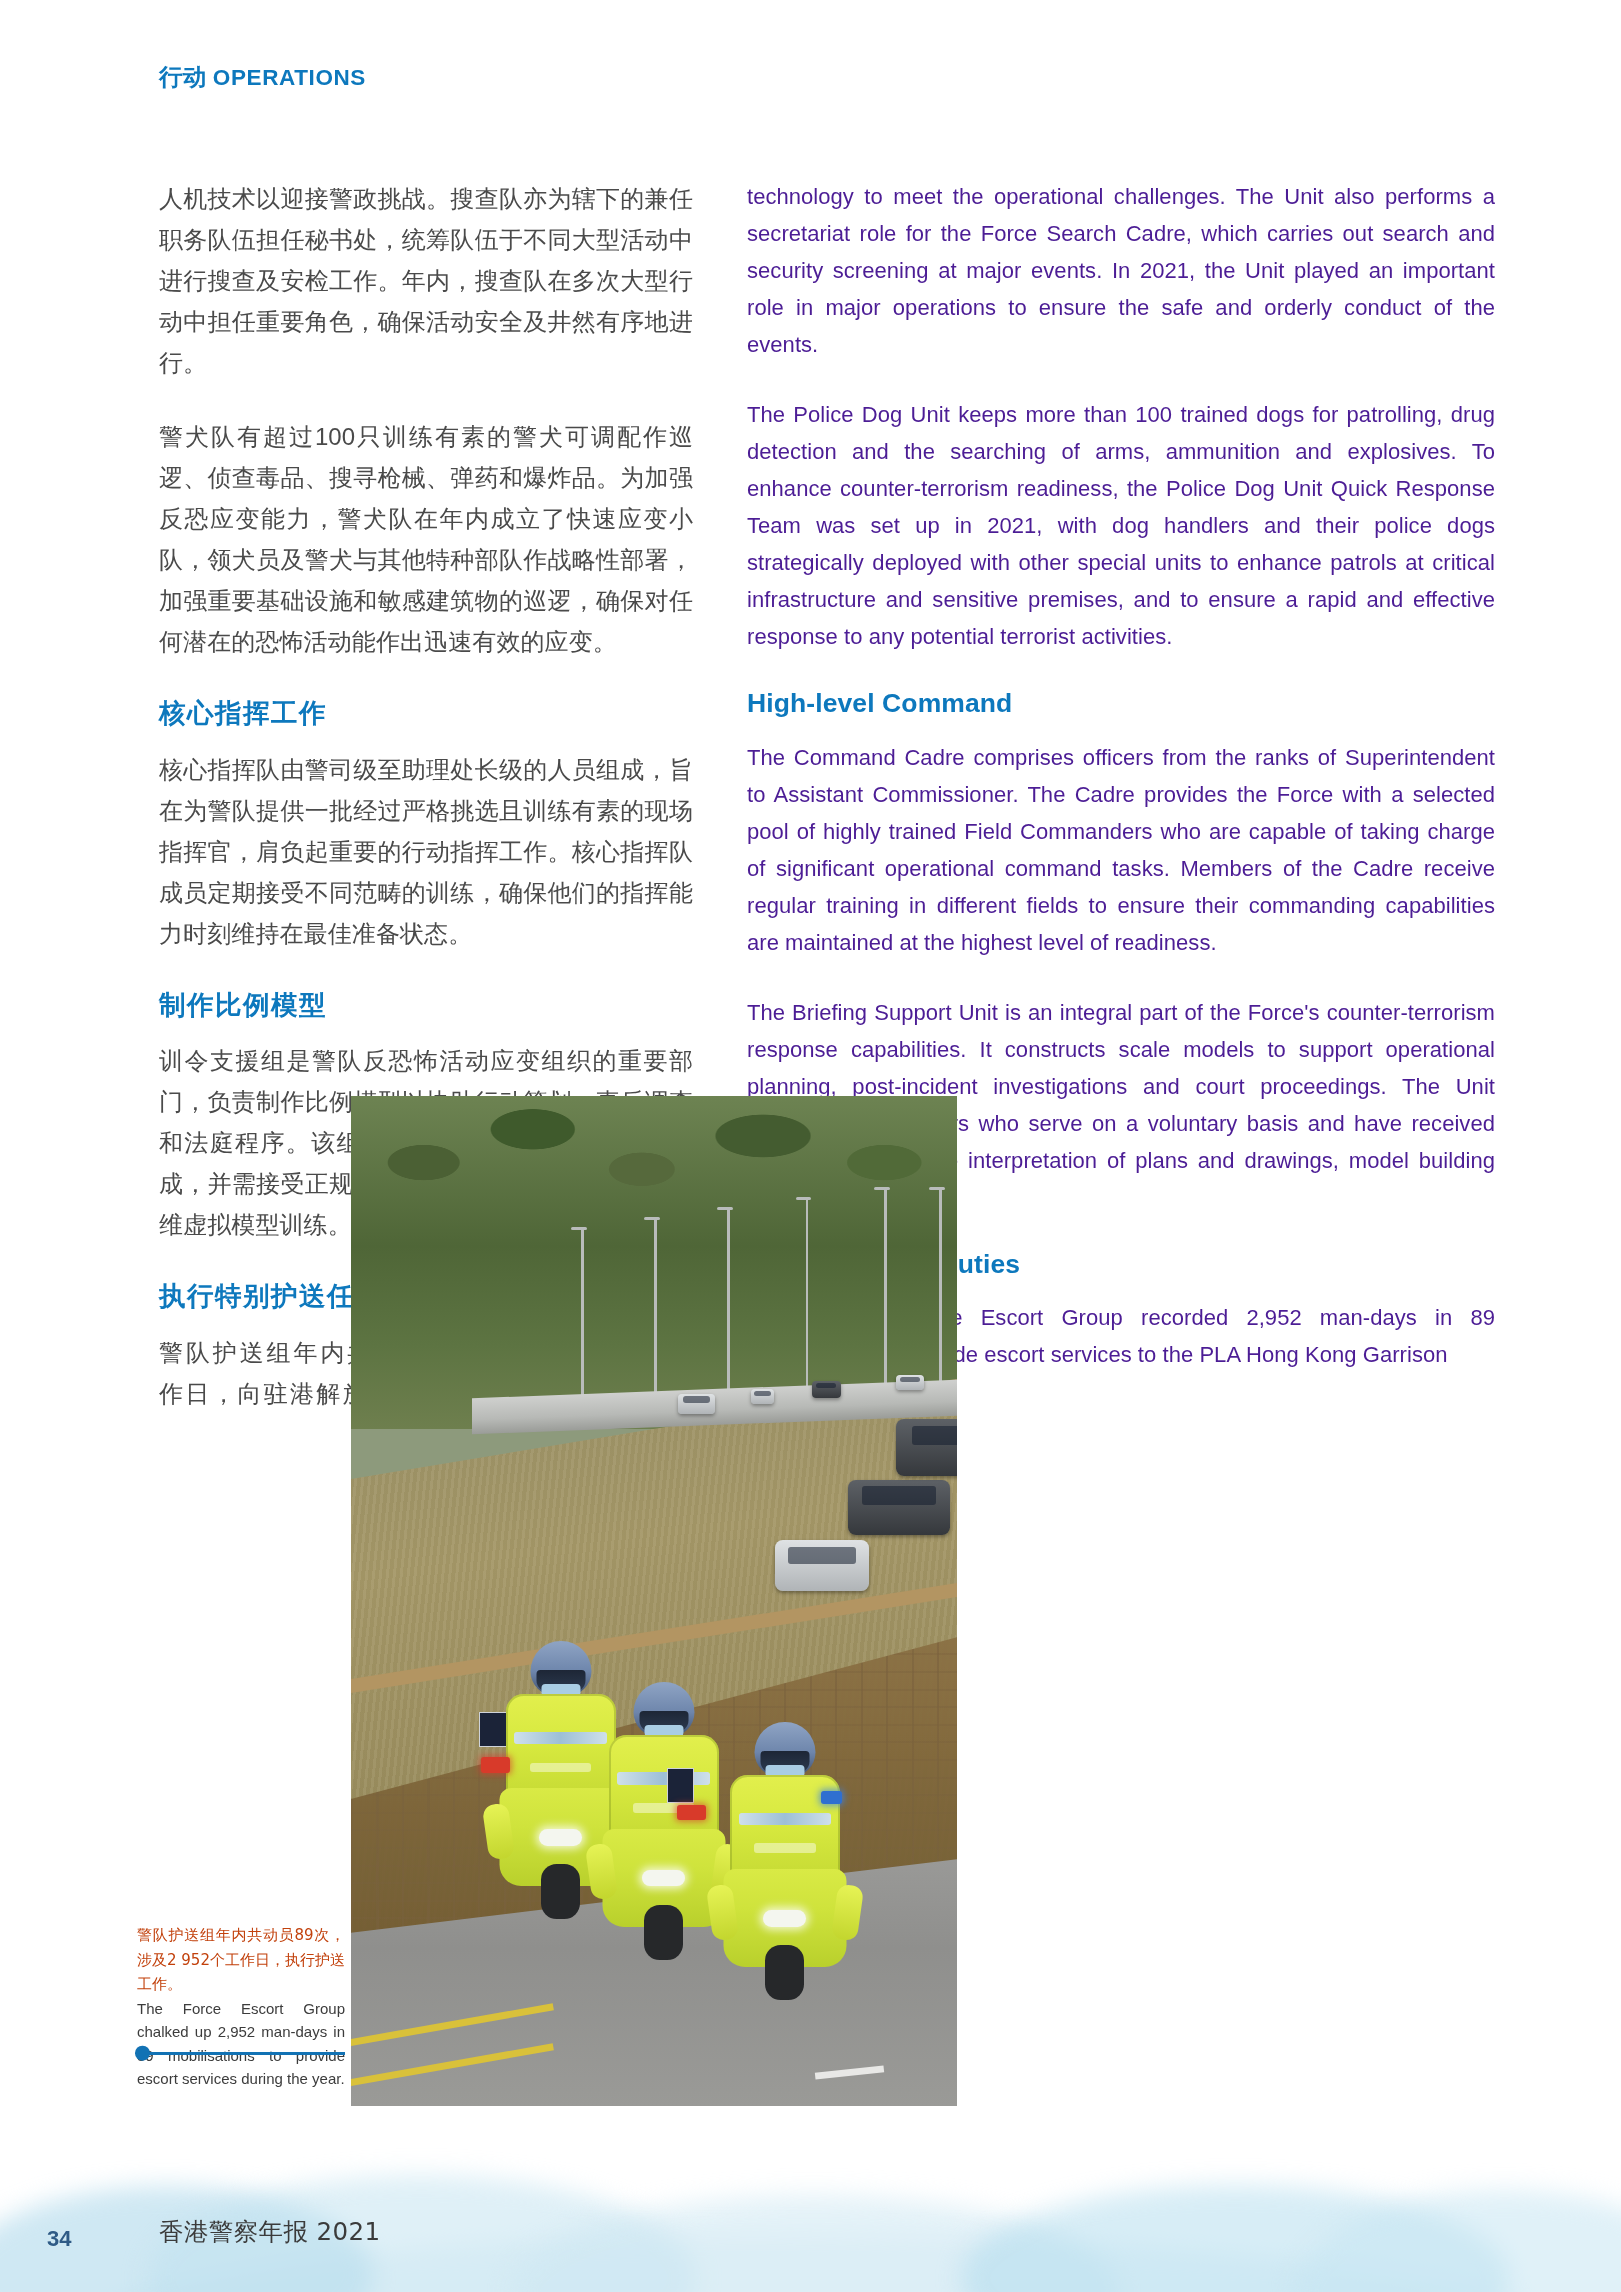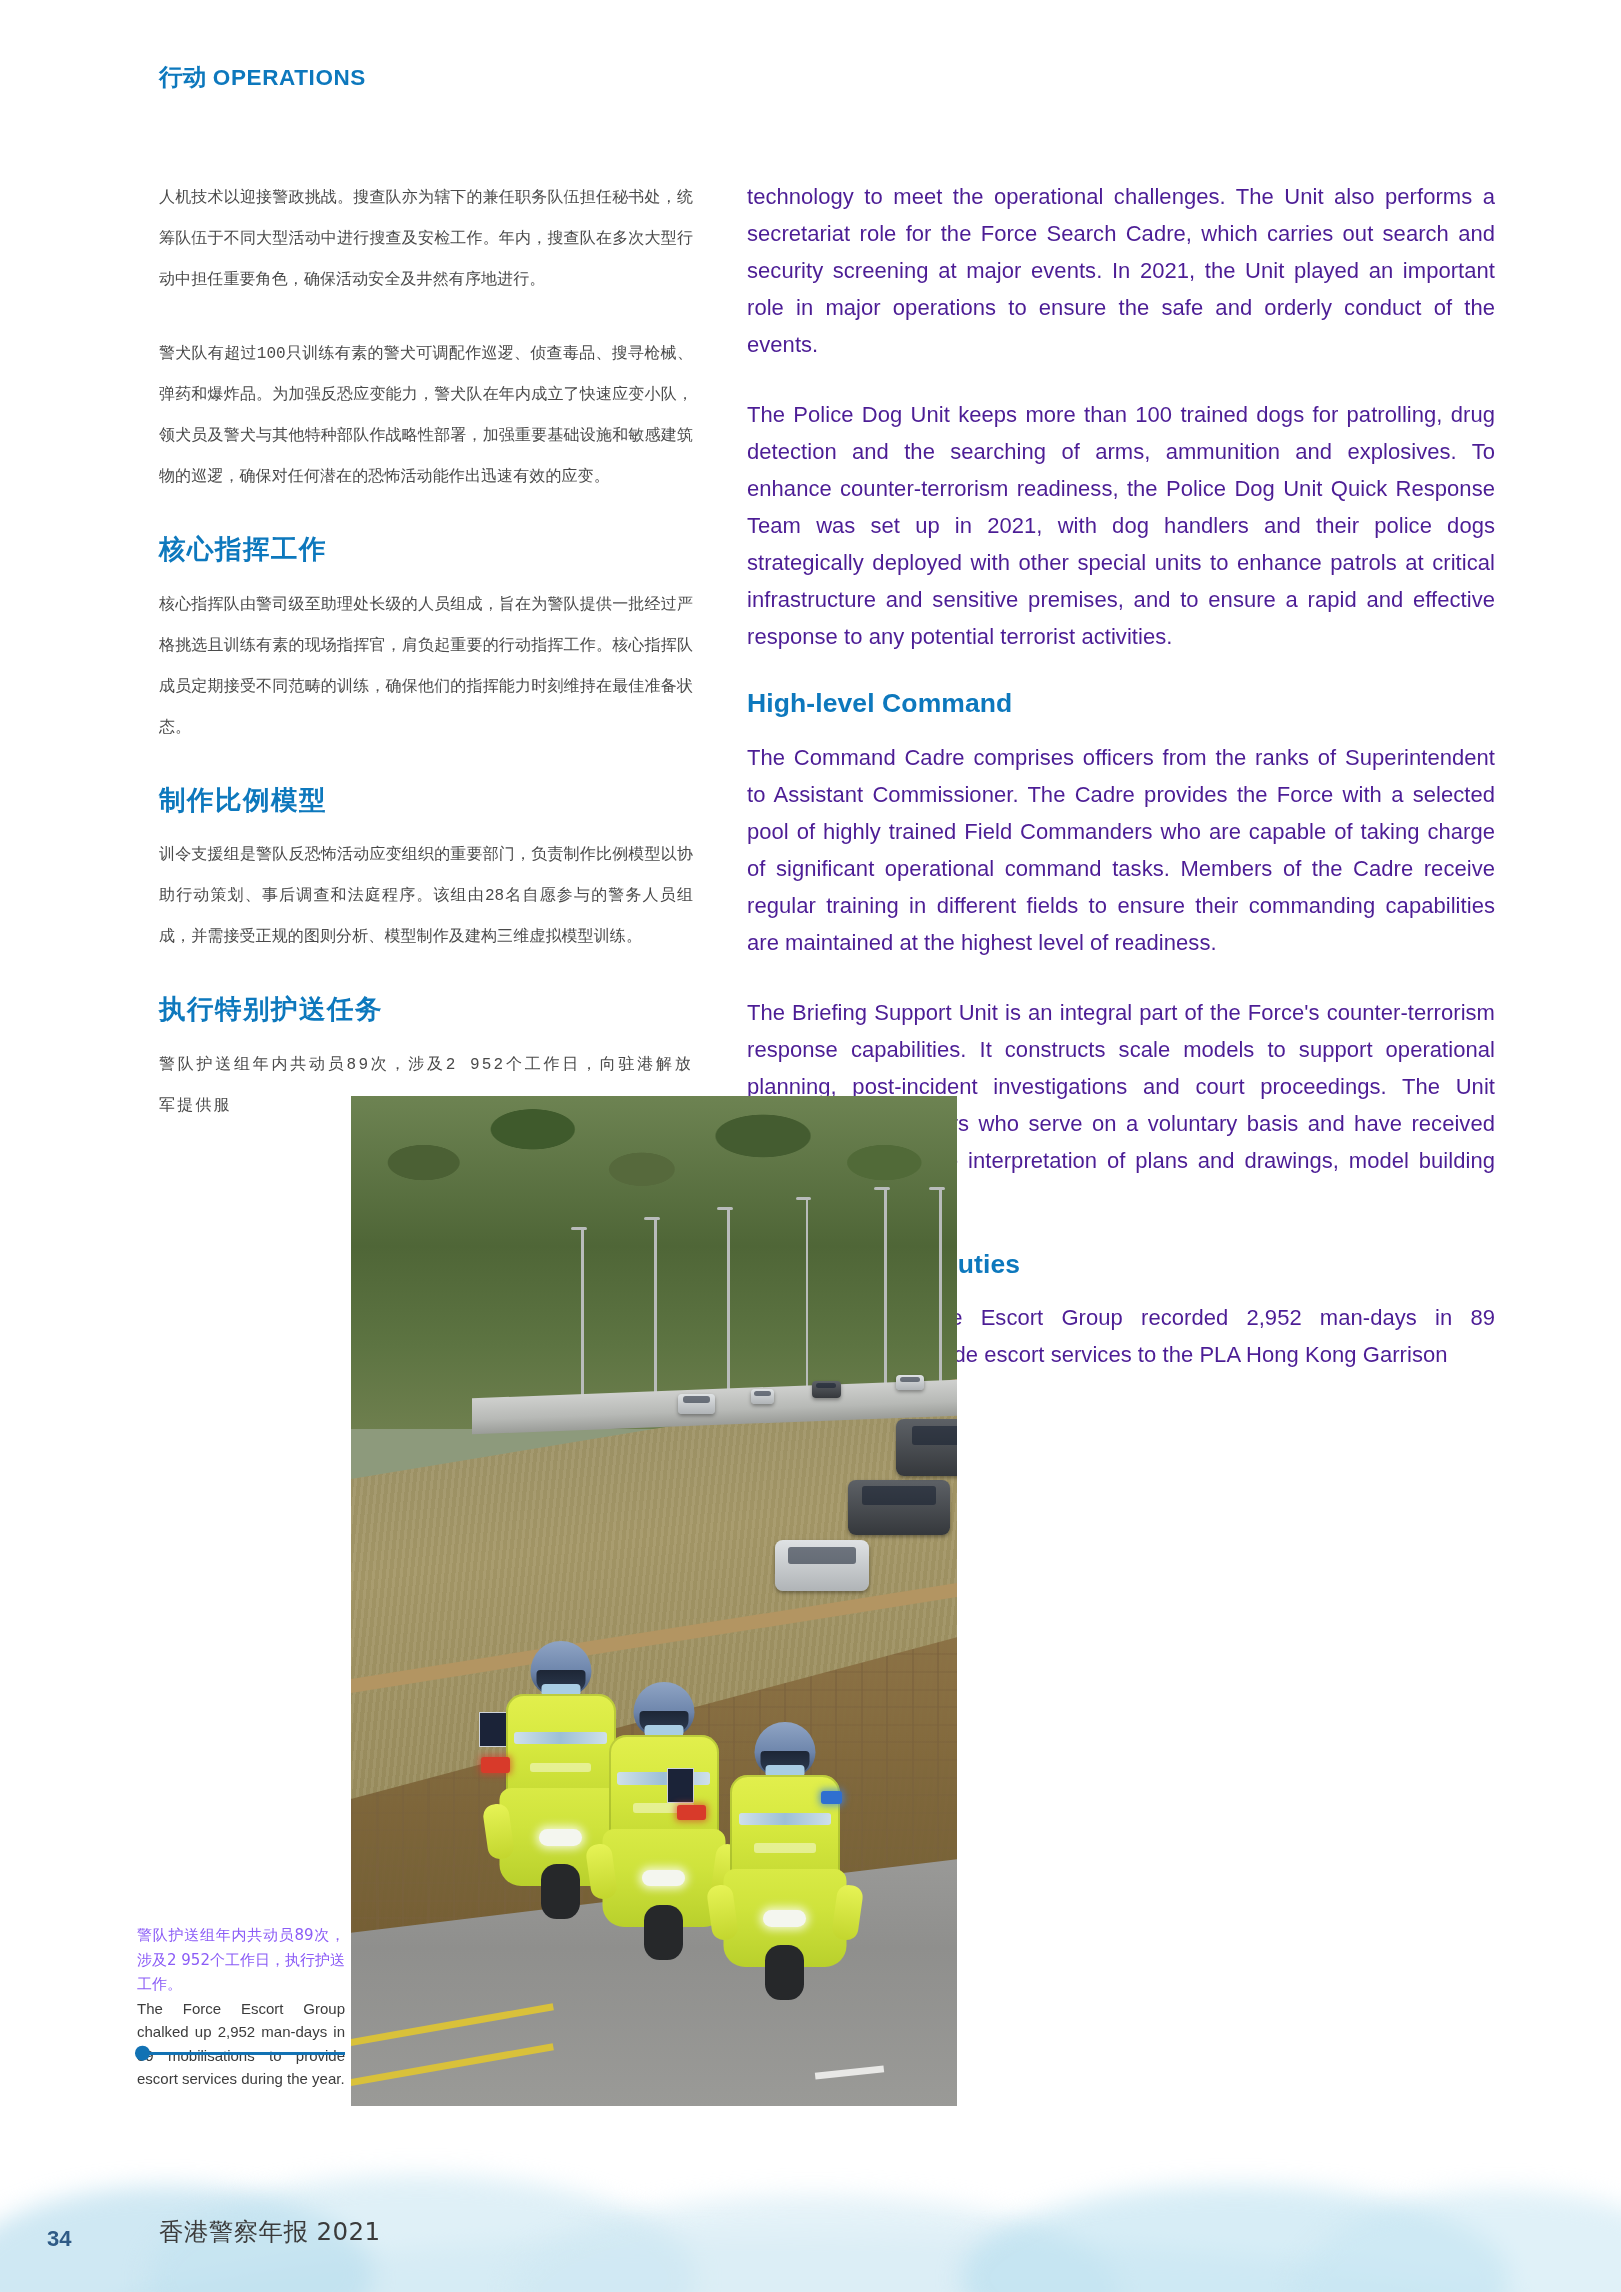--- a/index.html
+++ b/index.html
@@ -51,26 +51,26 @@
   .col {
     width: 627px;
     flex: 0 0 627px;
   }
   .col-zh { width: 534px; flex: 0 0 534px; }
   .col-en { width: 760px; flex: 0 0 760px; }
 
   
   p.zh {
     margin: 0 0 33px 0;
-    font-size: 16px;
+    font-size: 24px;
     line-height: 41px;
     color: #4a4a4a;
     text-align: justify;
     text-justify: inter-character;
-    font-family: Liberation Mono, monospace;
+    font-family: Liberation Sans, sans-serif;
     letter-spacing: 0.1px;
   }
   p.zh.spaced {
     letter-spacing: 2.2px;
   }
   p.en {
     margin: 0 12px 33px 0;
     font-size: 22px;
     line-height: 37px;
     color: #4c1d95;
@@ -340,21 +340,21 @@
   .caption {
     position: absolute;
     left: 137px;
     top: 1923px;
     width: 208px;
     text-align: justify;
   }
   .caption .cap-zh {
     font-size: 15px;
     line-height: 24.5px;
-    color: #8b5cf6;
+    color: #c2410c;
     font-family: "DejaVu Sans", "Liberation Sans", sans-serif;
     margin: 0;
     text-align: justify;
   }
   .caption .cap-en {
     font-size: 15px;
     line-height: 23.5px;
     color: #3c3c3c;
     margin: 0;
     text-align: justify;

